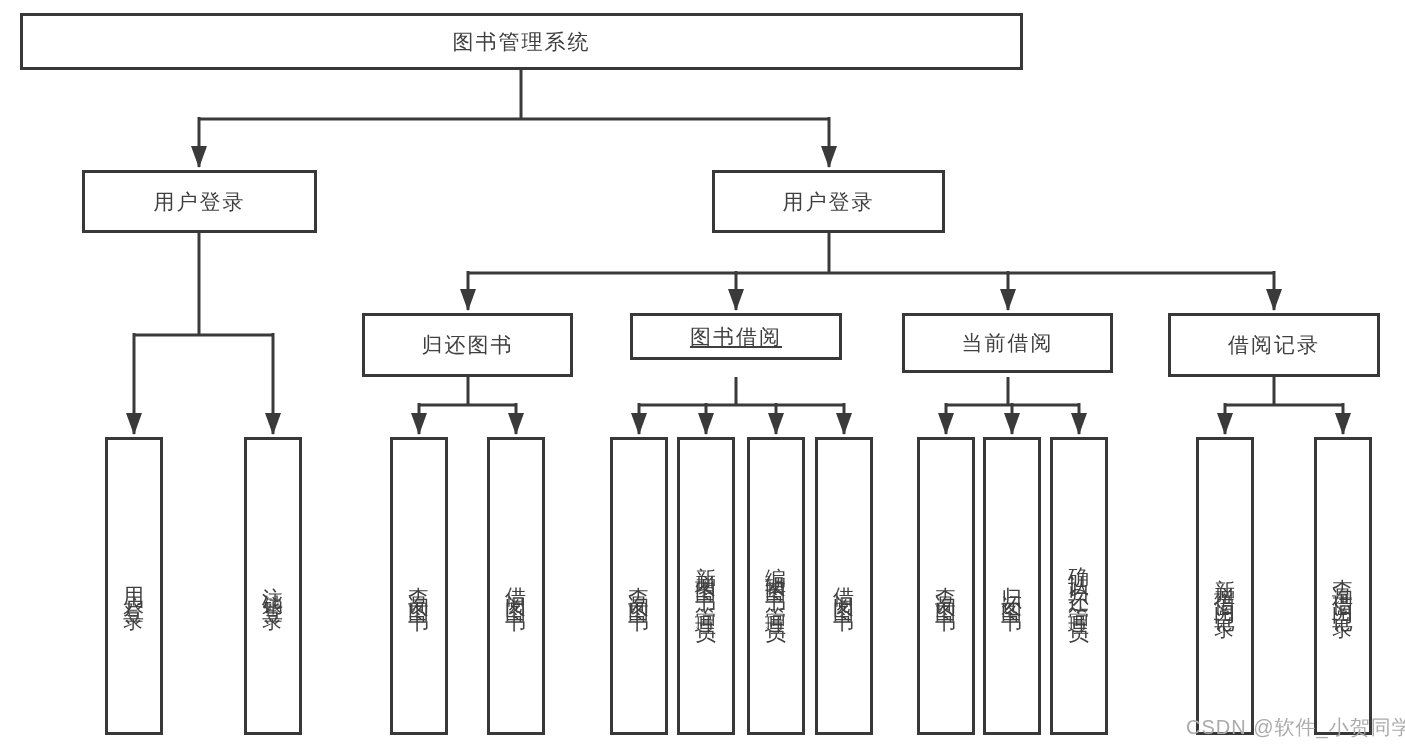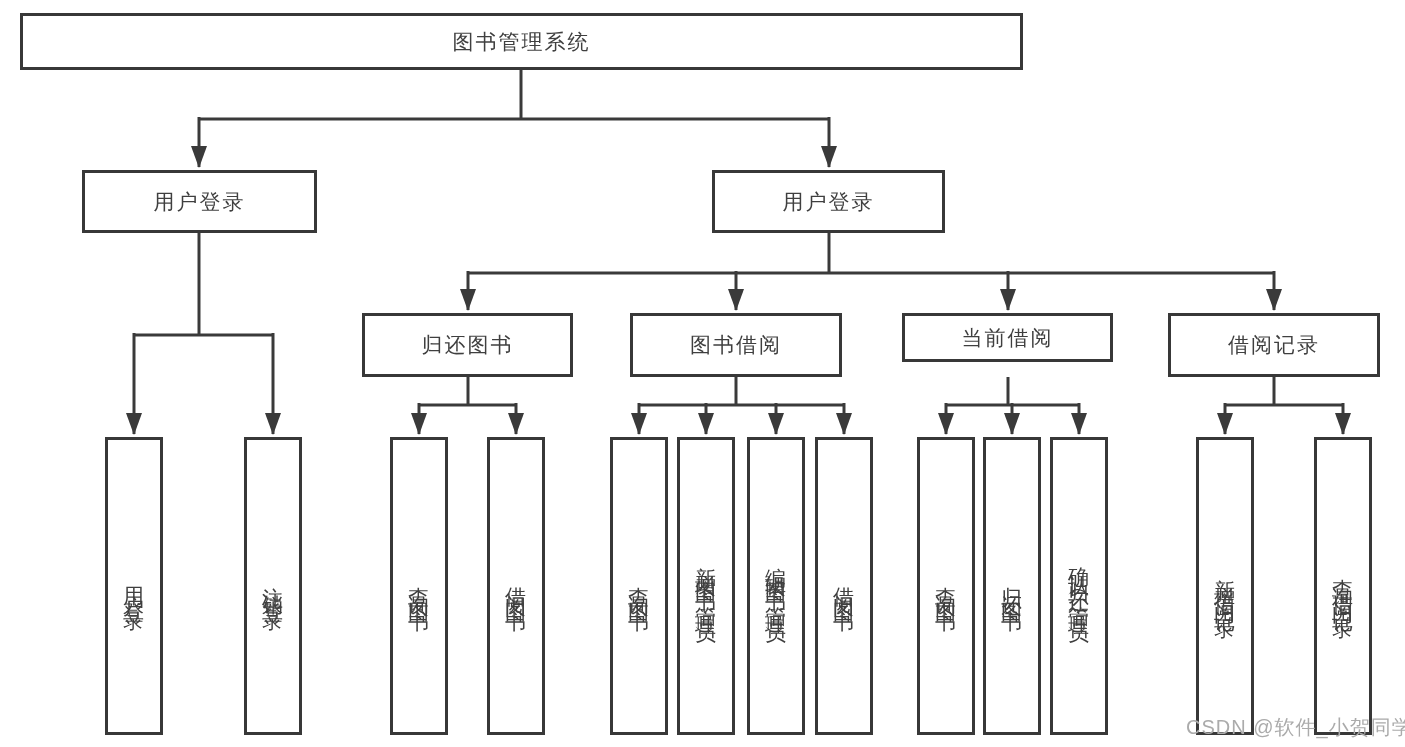--- a/index.html
+++ b/index.html
@@ -74,22 +74,22 @@
     <line x1="1225" y1="403" x2="1225" y2="434" marker-end="url(#arrow)"></line>
     <line x1="1343" y1="403" x2="1343" y2="434" marker-end="url(#arrow)"></line>
   </svg>
 
   <div class="box hbox" style="left:20px;top:13px;width:1003px;height:57px;">图书管理系统</div>
 
   <div class="box hbox" style="left:82px;top:170px;width:235px;height:63px;">用户登录</div>
   <div class="box hbox" style="left:712px;top:170px;width:233px;height:63px;">用户登录</div>
 
   <div class="box hbox" style="left:362px;top:313px;width:211px;height:64px;">归还图书</div>
-  <div class="box hbox" style="left:630px;top:313px;width:212px;height:64px;">图书借阅</div>
-  <div class="box hbox" style="left:902px;top:313px;width:211px;height:49px;">当前借阅</div>
+  <div class="box hbox" style="left:630px;top:313px;width:212px;height:47px;text-decoration:underline;">图书借阅</div>
+  <div class="box hbox" style="left:902px;top:313px;width:211px;height:60px;">当前借阅</div>
   <div class="box hbox" style="left:1168px;top:313px;width:212px;height:64px;">借阅记录</div>
 
   <div class="box vbox" style="left:105px;top:437px;width:58px;height:298px;">用户登录</div>
   <div class="box vbox" style="left:244px;top:437px;width:58px;height:298px;">注销登录</div>
 
   <div class="box vbox" style="left:390px;top:437px;width:58px;height:298px;">查询图书</div>
   <div class="box vbox" style="left:487px;top:437px;width:58px;height:298px;">借阅图书</div>
 
   <div class="box vbox" style="left:610px;top:437px;width:58px;height:298px;">查询图书</div>
   <div class="box vbox" style="left:677px;top:437px;width:58px;height:298px;">新增图书（管理员）</div>

